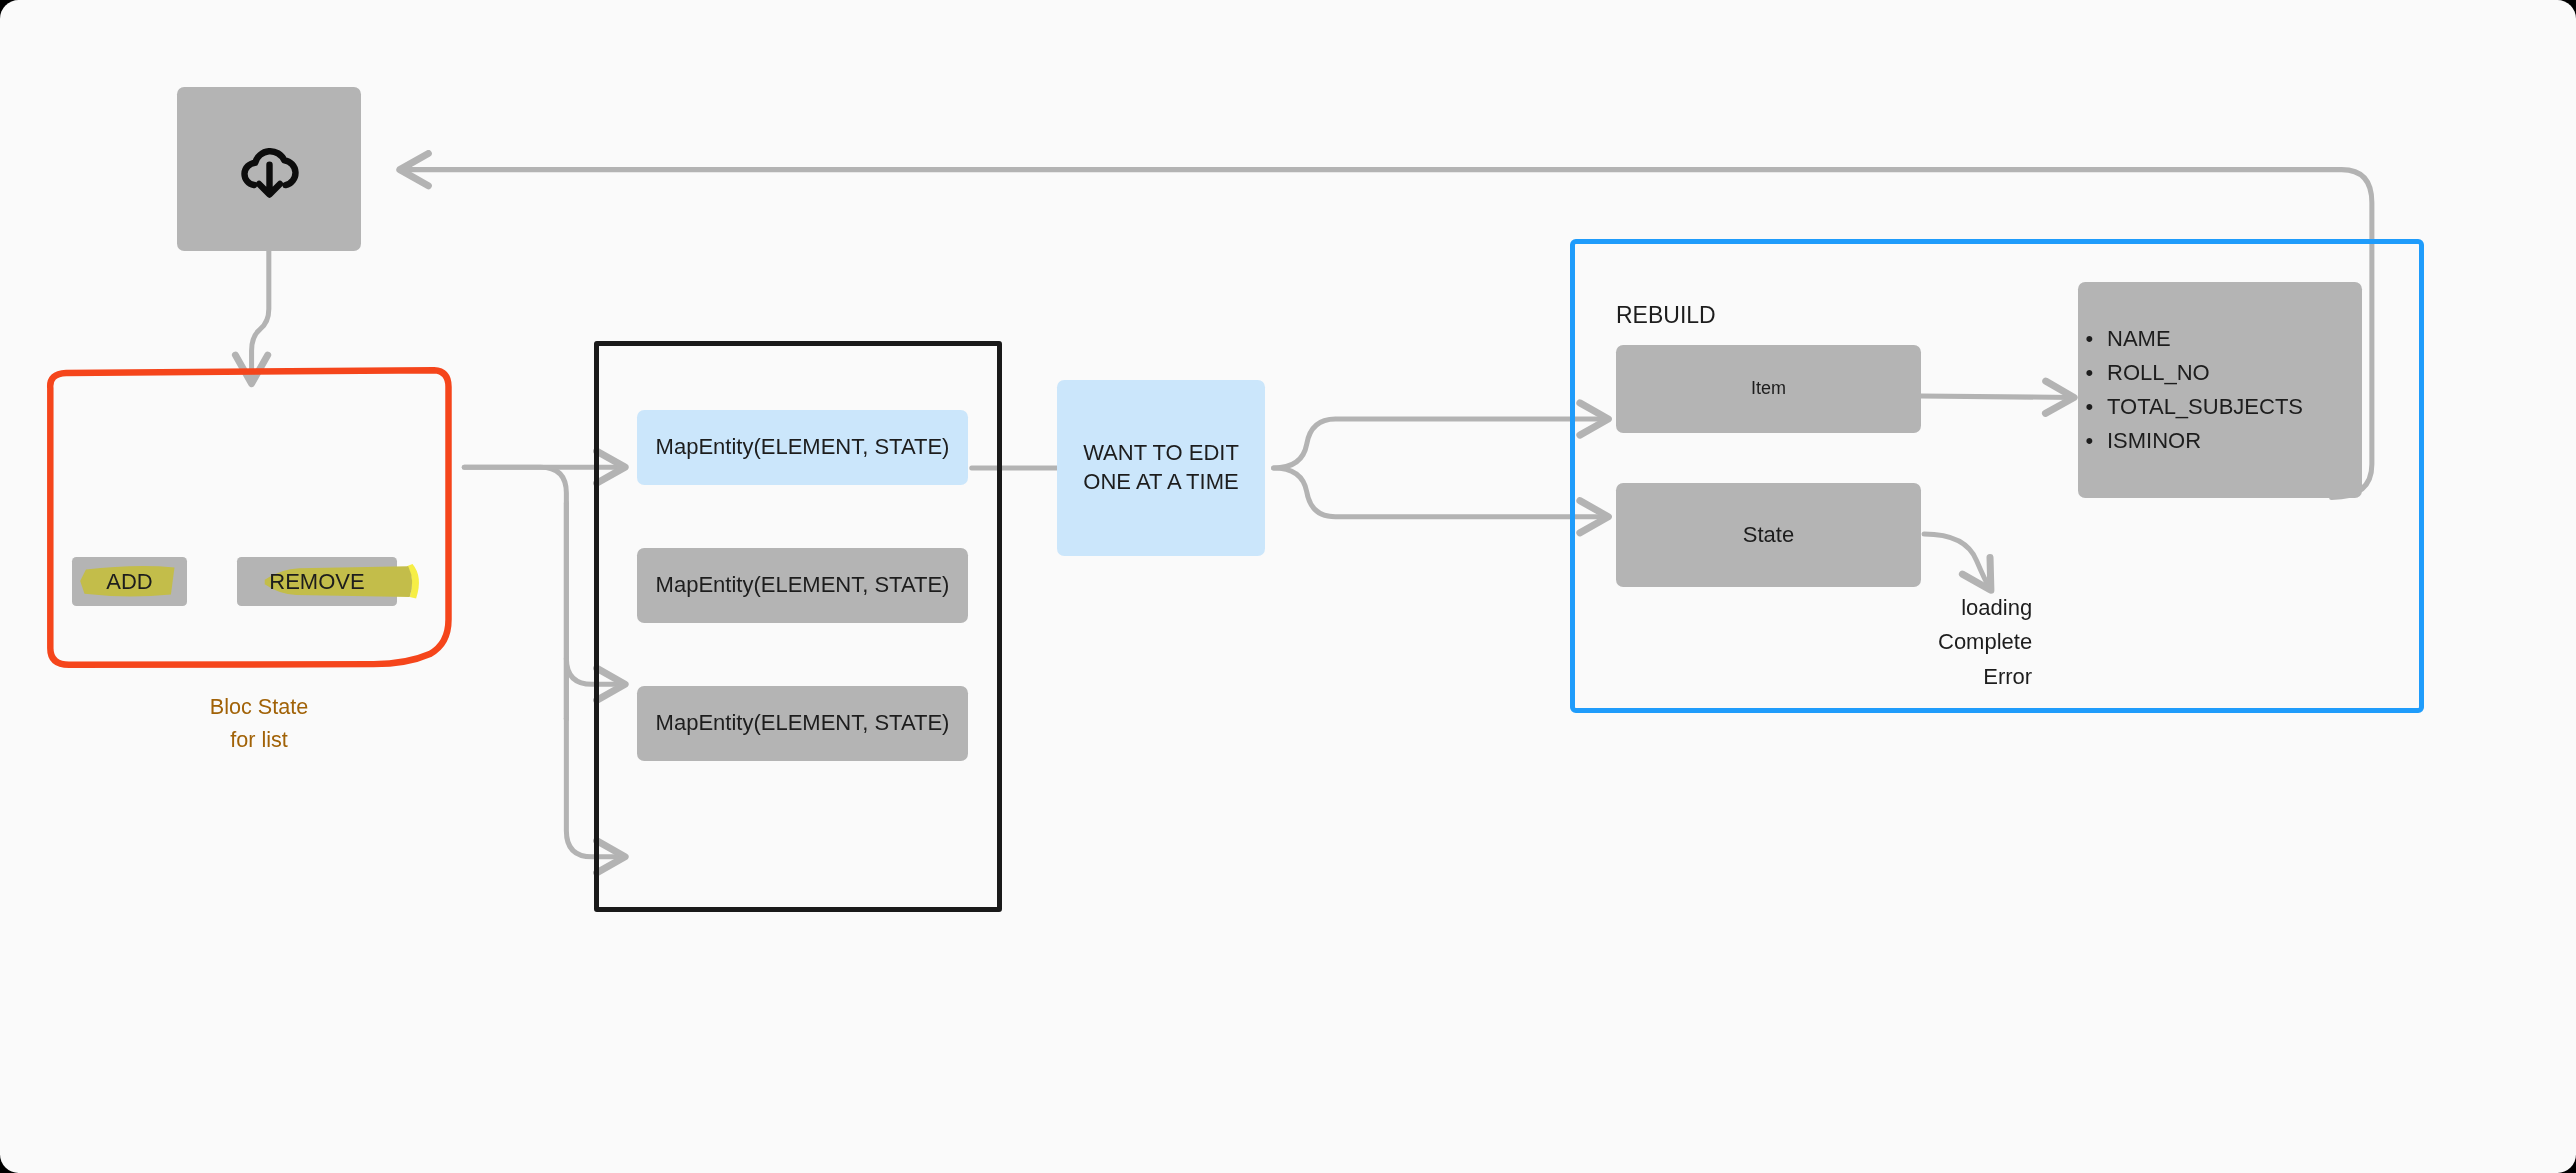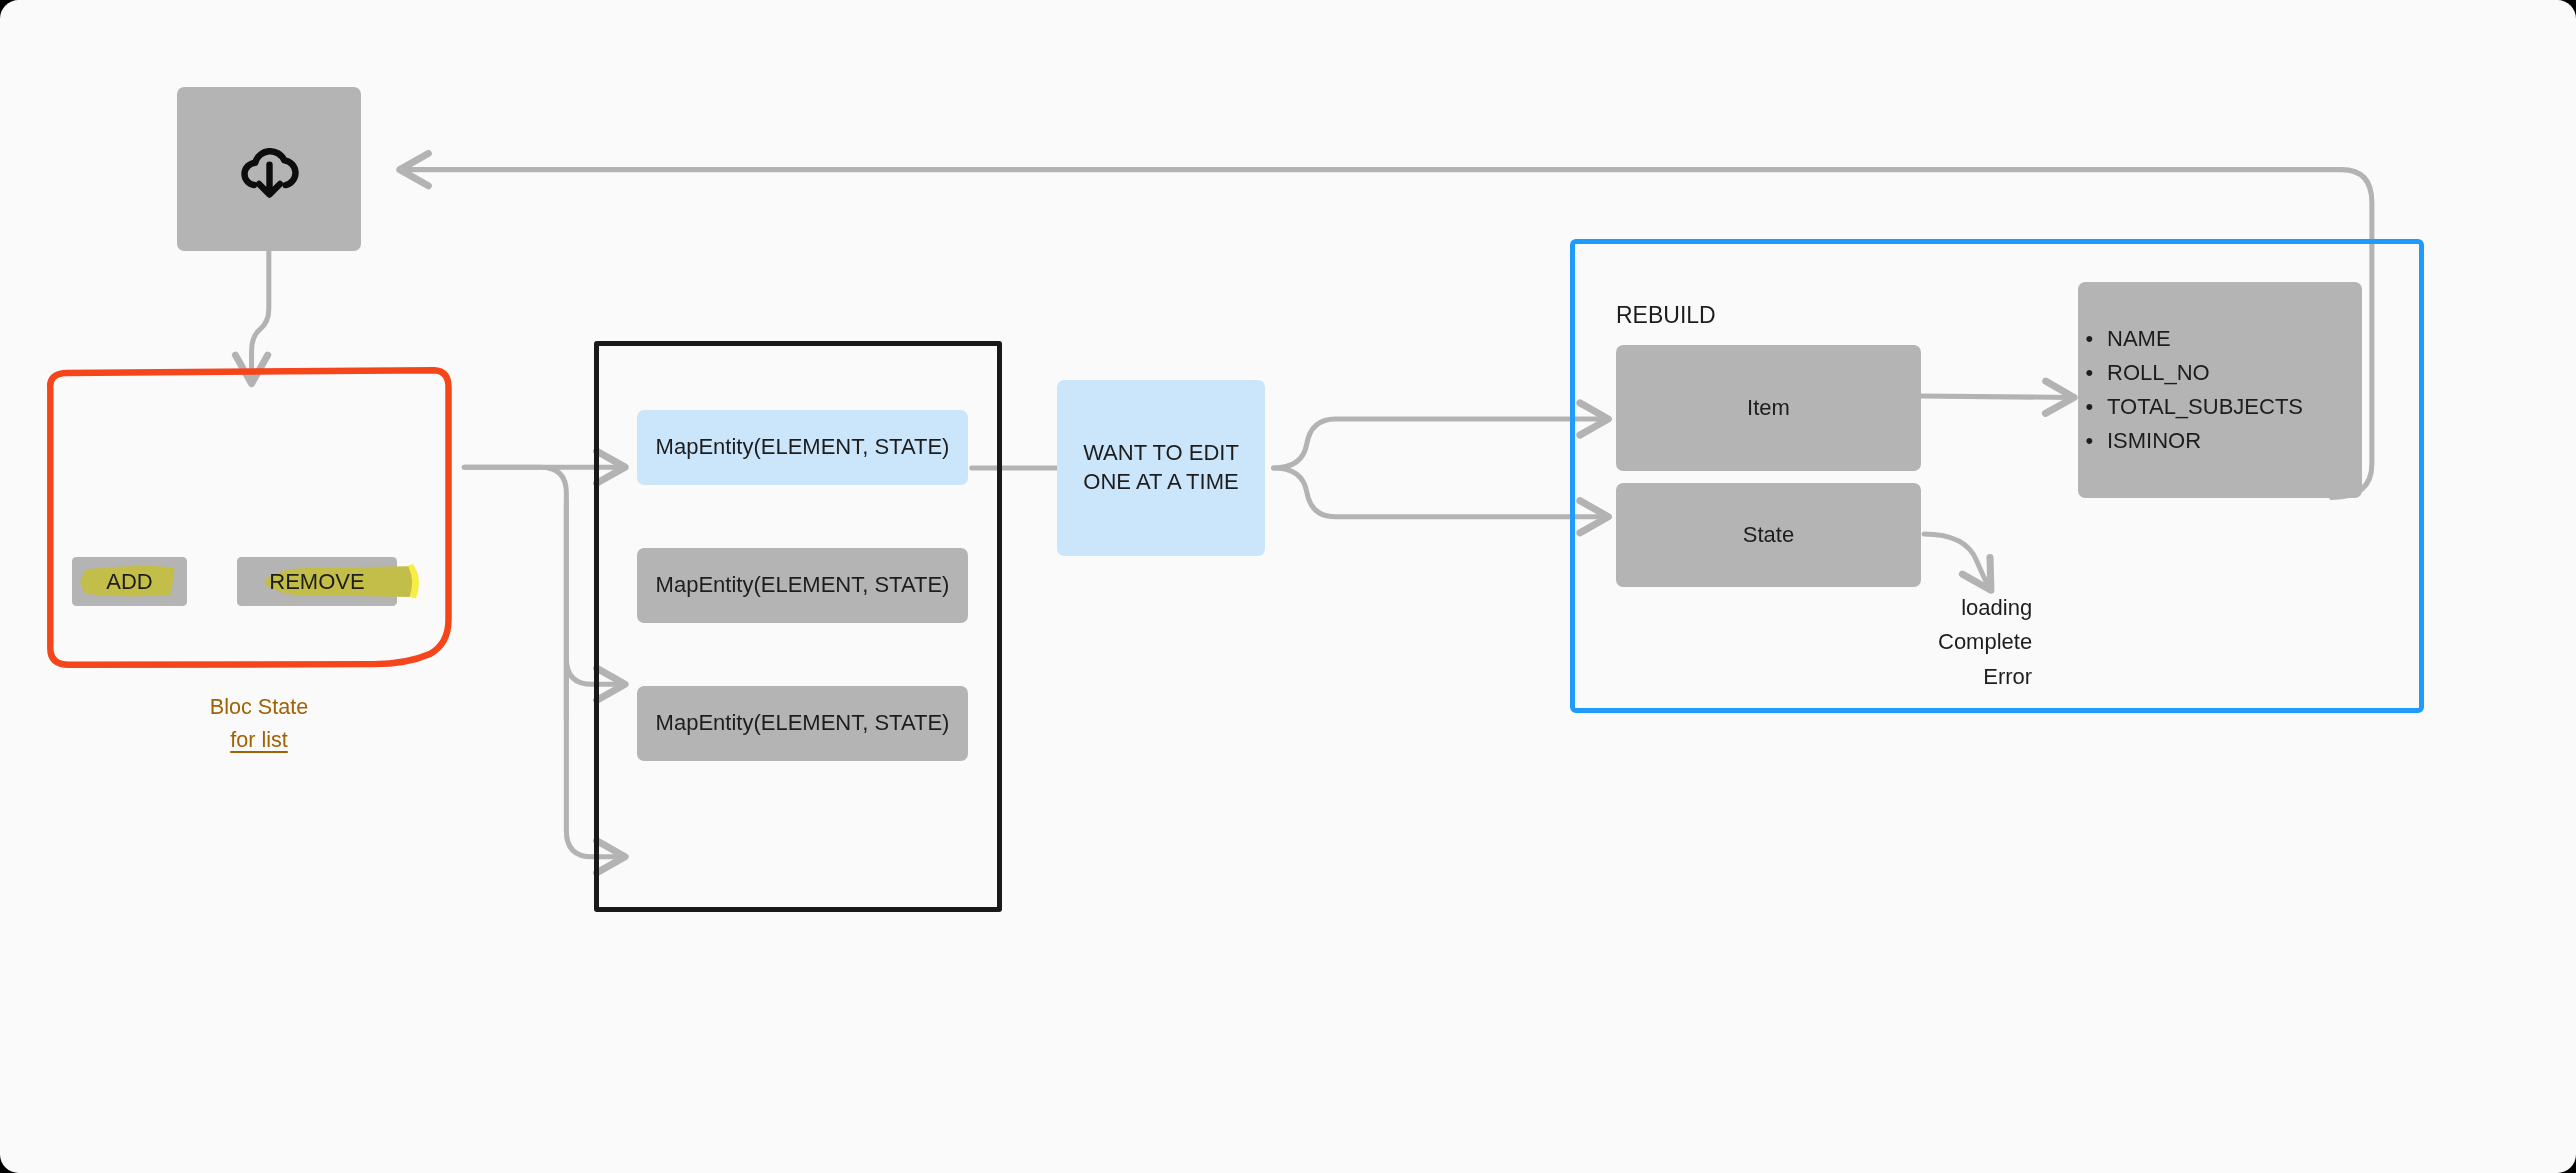--- a/index.html
+++ b/index.html
@@ -7,21 +7,21 @@
        font-family:"Liberation Sans","DejaVu Sans",sans-serif;}
   #canvas{position:absolute;left:0;top:0;width:2576px;height:1173px;
           background:#fafafa;border-radius:18.7px;overflow:hidden;}
   .node{position:absolute;box-sizing:border-box;display:flex;
         align-items:center;justify-content:center;text-align:center;
         color:#1d1d1d;line-height:1.3;}
   .gray{background:#b4b4b4;border-radius:7.2px;}
   .blue{background:#cbe6fb;border-radius:7.2px;}
   .caption{position:absolute;text-align:center;color:#a16207;
            line-height:1.55;font-size:21.6px;}
-  .caption .u{text-decoration:underline;text-underline-offset:3.6px;}
+  .caption .u{text-underline-offset:3.6px;}
   .region{position:absolute;box-sizing:border-box;}
   #blackbox{border:5px solid #191919;border-radius:2.9px;background:transparent;}
   #bluebox{border:5.8px solid #1f9cfb;border-radius:5.8px;background:transparent;}
   svg.layer{position:absolute;left:0;top:0;width:2576px;height:1173px;
             pointer-events:none;overflow:visible;}
   .btn{position:absolute;box-sizing:border-box;background:#b4b4b4;
        border-radius:4.3px;display:flex;align-items:center;justify-content:center;
        font-size:22px;color:#1d1d1d;}
   .btn span{position:relative;z-index:3;}
   .hl{position:absolute;z-index:2;}
@@ -123,21 +123,21 @@
               padding:0 16px;">
     <span>WANT TO EDIT ONE  AT A TIME</span>
   </div>
 
   <div class="region" id="bluebox" style="left:1570px;top:239px;width:854px;height:474px;"></div>
 
   <div id="rebuild-label" style="left:1616px;top:302px;">
     <span>REBUILD</span>
   </div>
 
-  <div class="node gray" style="left:1616px;top:345px;width:305px;height:126px;font-size:22px;">
+  <div class="node gray" style="left:1616px;top:345px;width:305px;height:88px;font-size:18px;">
     <span>Item</span>
   </div>
   <div class="node gray" style="left:1616px;top:483px;width:305px;height:104px;font-size:22px;">
     <span>State</span>
   </div>
 
   <div class="statelist" style="left:1938px;top:591px;">
     <div>loading</div>
     <div>Complete</div>
     <div>Error</div>

